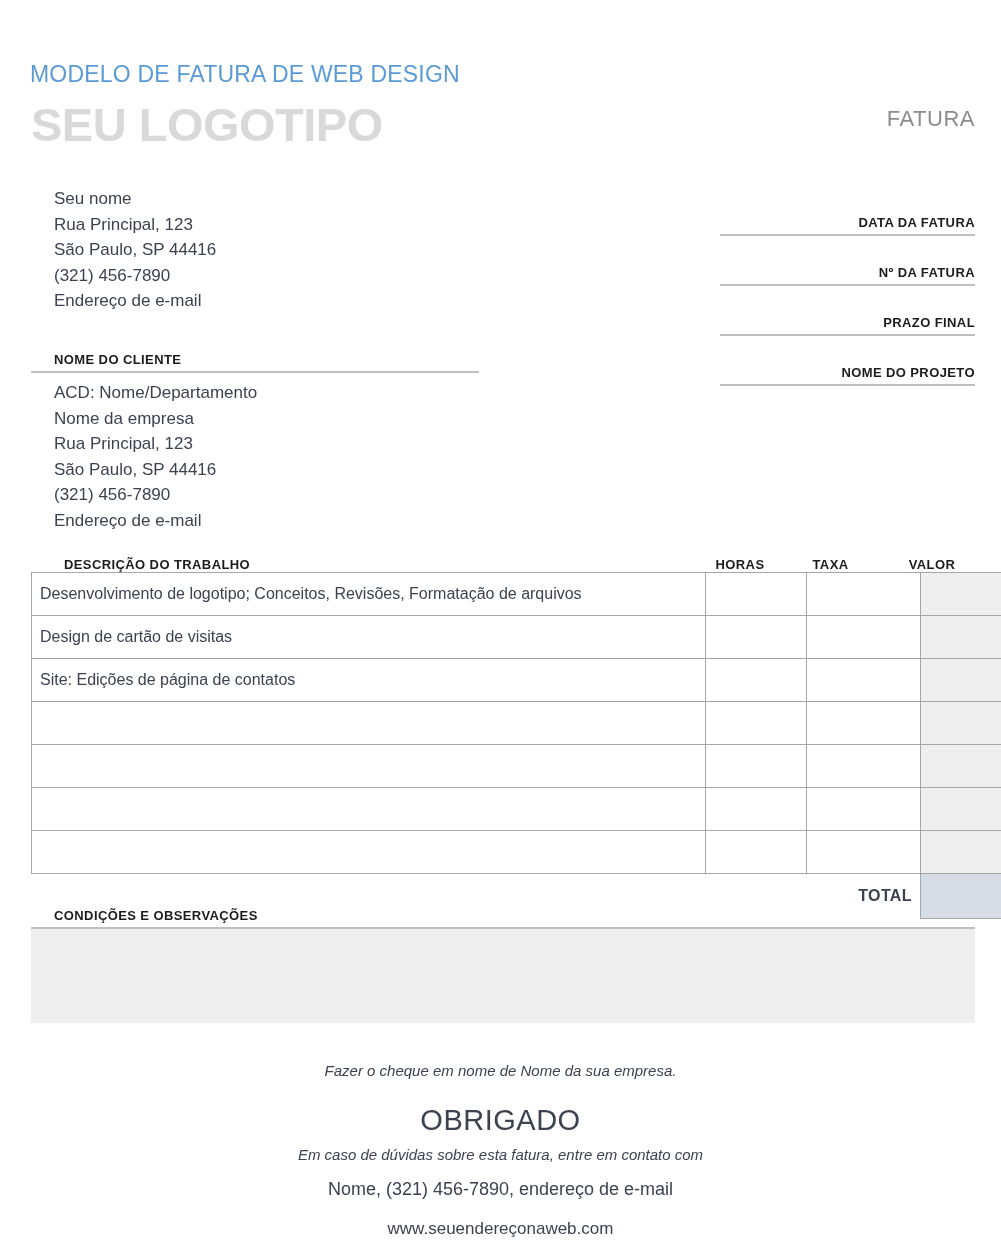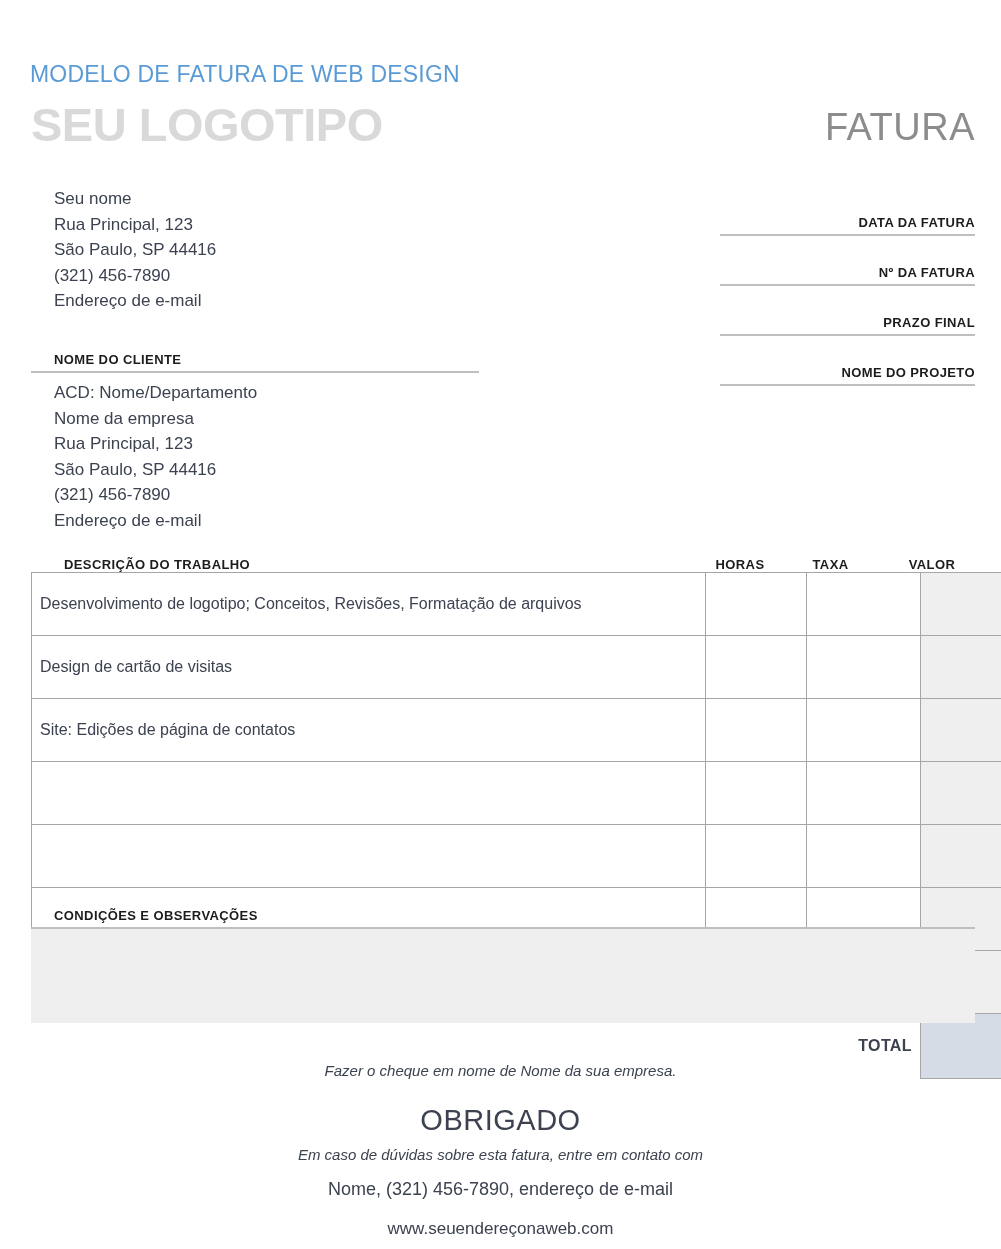--- a/index.html
+++ b/index.html
@@ -38,21 +38,21 @@
     font-weight: bold;
     letter-spacing: -0.5px;
     color: #d9d9d9;
     line-height: 1;
     white-space: nowrap;
   }
   .invoice-word {
     position: absolute;
     right: 26px;
     top: 108px;
-    font-size: 38px;
+    font-size: 22px;
     font-weight: 300;
     letter-spacing: 0.5px;
     color: #8c8c8c;
     line-height: 1;
     white-space: nowrap;
   }
 
   
   .sender-block {
     position: absolute;
@@ -151,21 +151,21 @@
     position: absolute;
     left: 31px;
     top: 572px;
     width: 944px;
     border-collapse: collapse;
     table-layout: fixed;
   }
   table.work-table td {
     border: 1px solid #a6a6a6;
     height: 38px;
-    padding: 12px 8px;
+    padding: 2px 8px;
     font-size: 16px;
     color: #3c4250;
     vertical-align: middle;
   }
   td.col-desc   { width: 657px; }
   td.col-hours  { width: 84px; }
   td.col-rate   { width: 97px; }
   td.col-amount { width: 106px; background: #efefef; }
 
   

